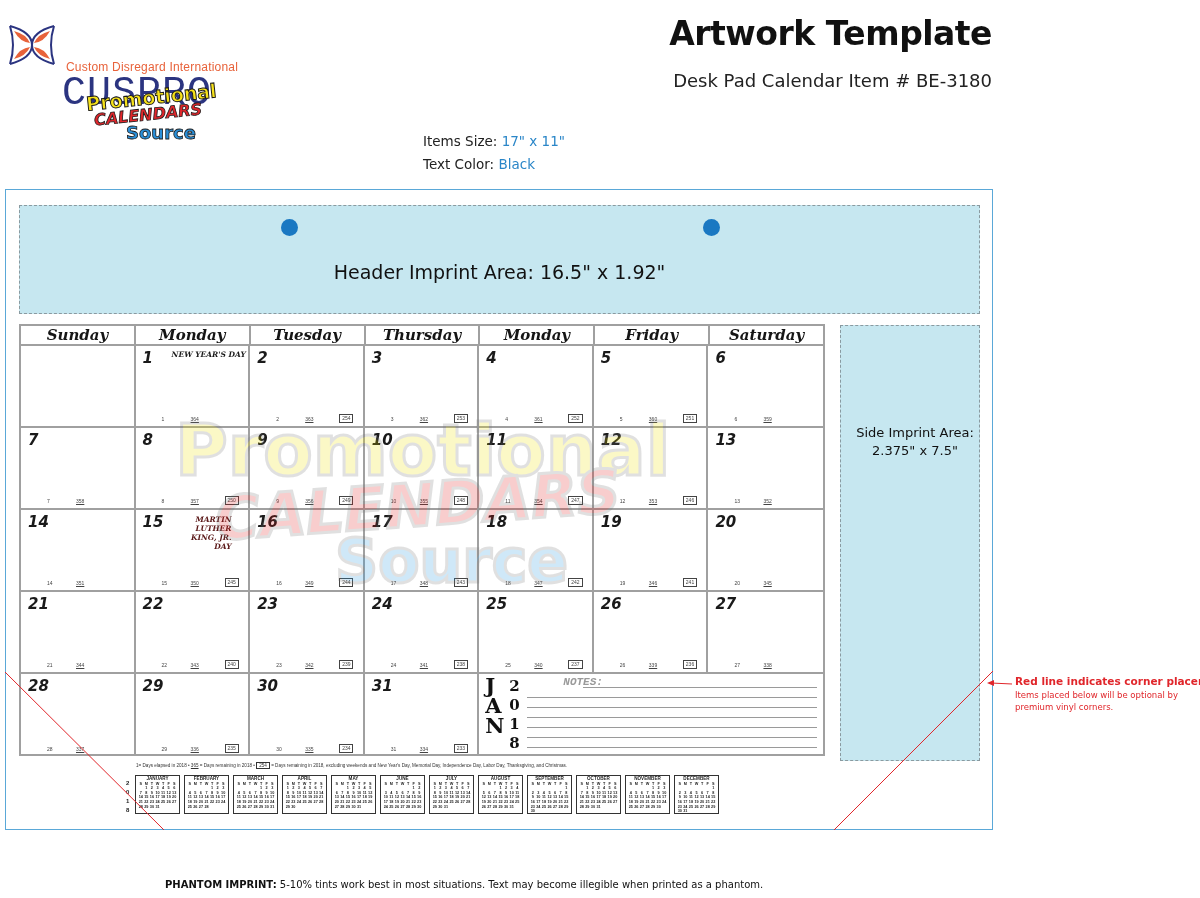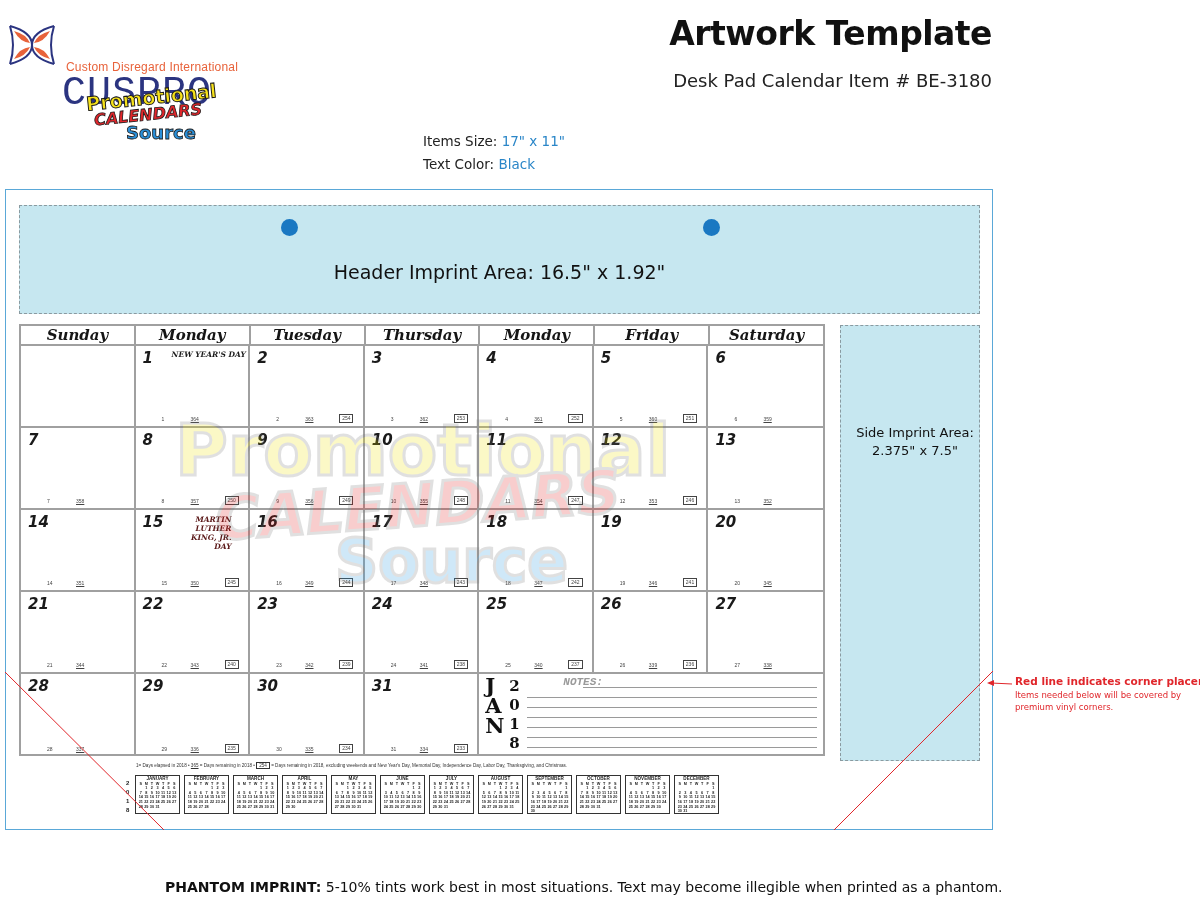--- a/index.html
+++ b/index.html
@@ -69,21 +69,21 @@
   .mini-name { text-align: center; font-size: 4.6px; }
   .mini-grid { display: grid; grid-template-columns: repeat(7, 1fr); text-align: center; }
 
   
   .corner-svg { position: absolute; left: 0; top: 0; width: 1200px; height: 898px; pointer-events: none; }
 
   .corner-note { position: absolute; left: 1015px; top: 675px; color: #e0262b; font-family: "DejaVu Sans", sans-serif; }
   .corner-note .b { font-weight: bold; font-size: 10.5px; white-space: nowrap; }
   .corner-note .s { font-size: 8.5px; line-height: 12px; margin-top: 2px; width: 170px; }
 
-  .phantom { position: absolute; left: 165px; top: 879px; font-family: "DejaVu Sans", sans-serif; font-size: 14px; color: #111; white-space: nowrap; }
+  .phantom { position: absolute; left: 165px; top: 879px; font-family: "DejaVu Sans", sans-serif; font-size: 10px; color: #111; white-space: nowrap; }
   .phantom b { font-weight: bold; }
 
   .watermark { position: absolute; left: 175px; top: 408px; width: 520px; height: 190px; pointer-events: none; opacity: 0.22; }
   .wm1 { position: absolute; left: 0; top: 0; font-family: "DejaVu Sans", sans-serif; font-weight: bold; font-size: 72px; color: #f0e000; -webkit-text-stroke: 3px #777; white-space: nowrap; }
   .wm2 { position: absolute; left: 40px; top: 62px; font-family: "DejaVu Sans", sans-serif; font-weight: bold; font-style: italic; font-size: 60px; color: #e02020; -webkit-text-stroke: 3px #777; white-space: nowrap; transform: rotate(-4deg); }
   .wm3 { position: absolute; left: 160px; top: 118px; font-family: "DejaVu Sans", sans-serif; font-weight: bold; font-size: 60px; color: #2a9ae0; -webkit-text-stroke: 3px #777; white-space: nowrap; }
 </style>
 </head>
 <body>
 
@@ -985,18 +985,18 @@
 
 <svg class="corner-svg" viewBox="0 0 1200 898">
   <line x1="5" y1="672" x2="164" y2="830" stroke="#e0262b" stroke-width="1"></line>
   <line x1="834" y1="830" x2="993" y2="671" stroke="#e0262b" stroke-width="1"></line>
   <line x1="1012" y1="684" x2="991" y2="683" stroke="#e0262b" stroke-width="1"></line>
   <polygon points="987,683 994,680 994,686" fill="#e0262b"></polygon>
 </svg>
 
 <div class="corner-note">
   <div class="b">Red line indicates corner placement.</div>
-  <div class="s">Items needed below will be covered by premium vinyl corners.</div>
+  <div class="s">Items placed below will be optional by premium vinyl corners.</div>
 </div>
 
 <div class="phantom">
   <b>PHANTOM IMPRINT:</b><span> 5-10% tints work best in most situations. Text may become illegible when printed as a phantom.</span>
 </div>
 
 </body></html>

